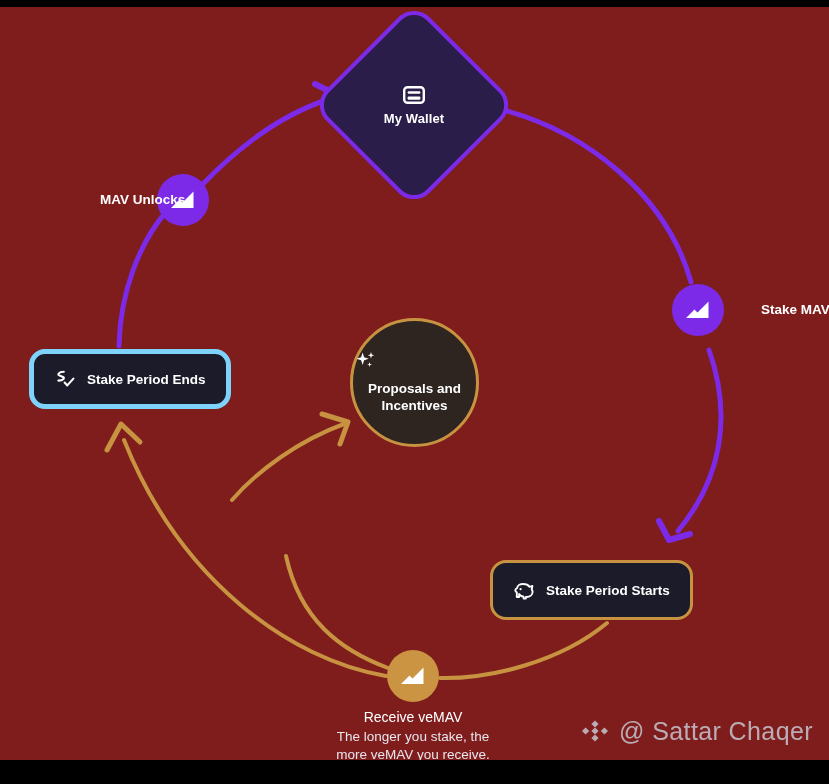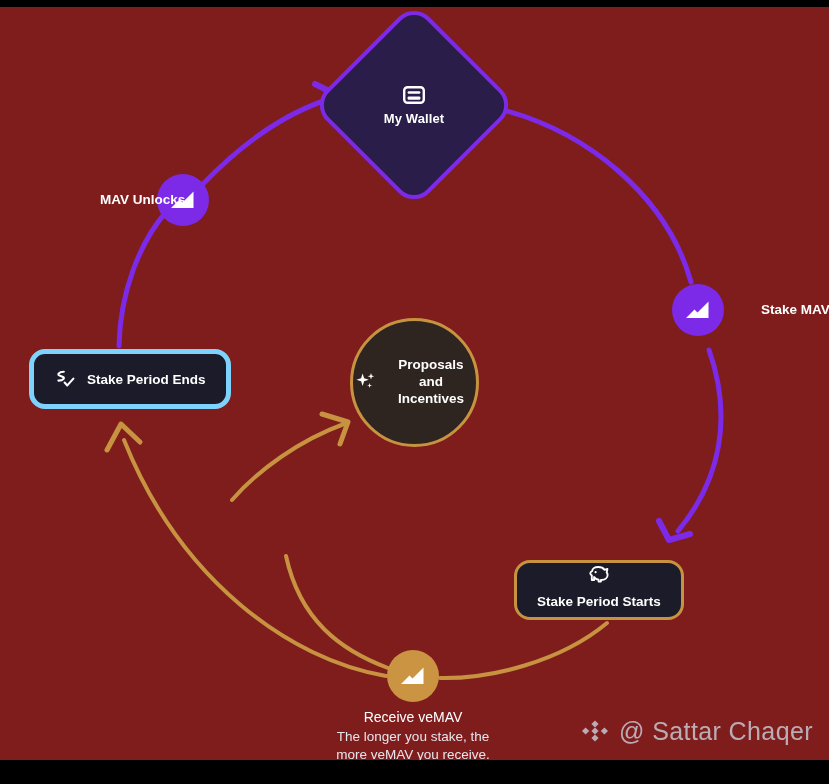--- a/index.html
+++ b/index.html
@@ -112,22 +112,21 @@
   
   .hub {
     position: absolute;
     width: 129px;
     height: 129px;
     border-radius: 50%;
     background: #2e2420;
     border: 3px solid #c89341;
     box-sizing: border-box;
     display: flex;
-    flex-direction: row;
-    align-items: center;
+    flex-direction: column;
     justify-content: center;
     gap: 7px;
   }
   .hub-title {
     color: #ffffff;
     font-size: 13.5px;
     font-weight: bold;
     line-height: 1.25;
     text-align: center;
     white-space: pre-line;
@@ -214,21 +213,21 @@
 
   <div class="token purple" style="left:672px; top:284px;">
     <span>
       <svg class="icon-svg" width="30" height="24" viewBox="0 0 30 24" xmlns="http://www.w3.org/2000/svg">
         <path d="M3 20 L11.5 11.5 L14.5 14.5 L25.5 3.5 L25.5 20 Z" fill="#ffffff"></path>
       </svg>
     </span>
   </div>
   <span class="token-caption" style="left:731px; top:302px;">Stake MAV</span>
 
-  <div class="pill gold" style="left:514px; top:560px;flex-direction:column;">
+  <div class="pill gold" style="left:490px; top:560px;">
     <span>
       <svg class="icon-svg" width="22" height="20" viewBox="0 0 22 20" xmlns="http://www.w3.org/2000/svg">
         <path d="M4.2 8.1 C4.2 5.5 7.0 4.0 10.2 4.0 C13.0 4.0 15.3 5.0 16.4 6.8
                  L19.4 6.0 L18.7 9.4 C19.3 10.2 19.6 11.1 19.6 12.0
                  C19.6 14.9 16.9 17.0 13.4 17.0 L12.9 17.0 L12.9 18.6
                  L10.6 18.6 L10.6 16.8 C8.6 16.4 7.0 15.4 6.1 14.0
                  L6.1 17.0 L3.8 17.0 L3.8 12.3 C2.9 12.0 2.3 11.2 2.3 10.3
                  C2.3 9.3 3.1 8.4 4.2 8.1 Z" fill="none" stroke="#ffffff" stroke-width="1.9" stroke-linejoin="round"></path>
         <circle cx="7.6" cy="9.2" r="1.1" fill="#ffffff"></circle>
       </svg>

